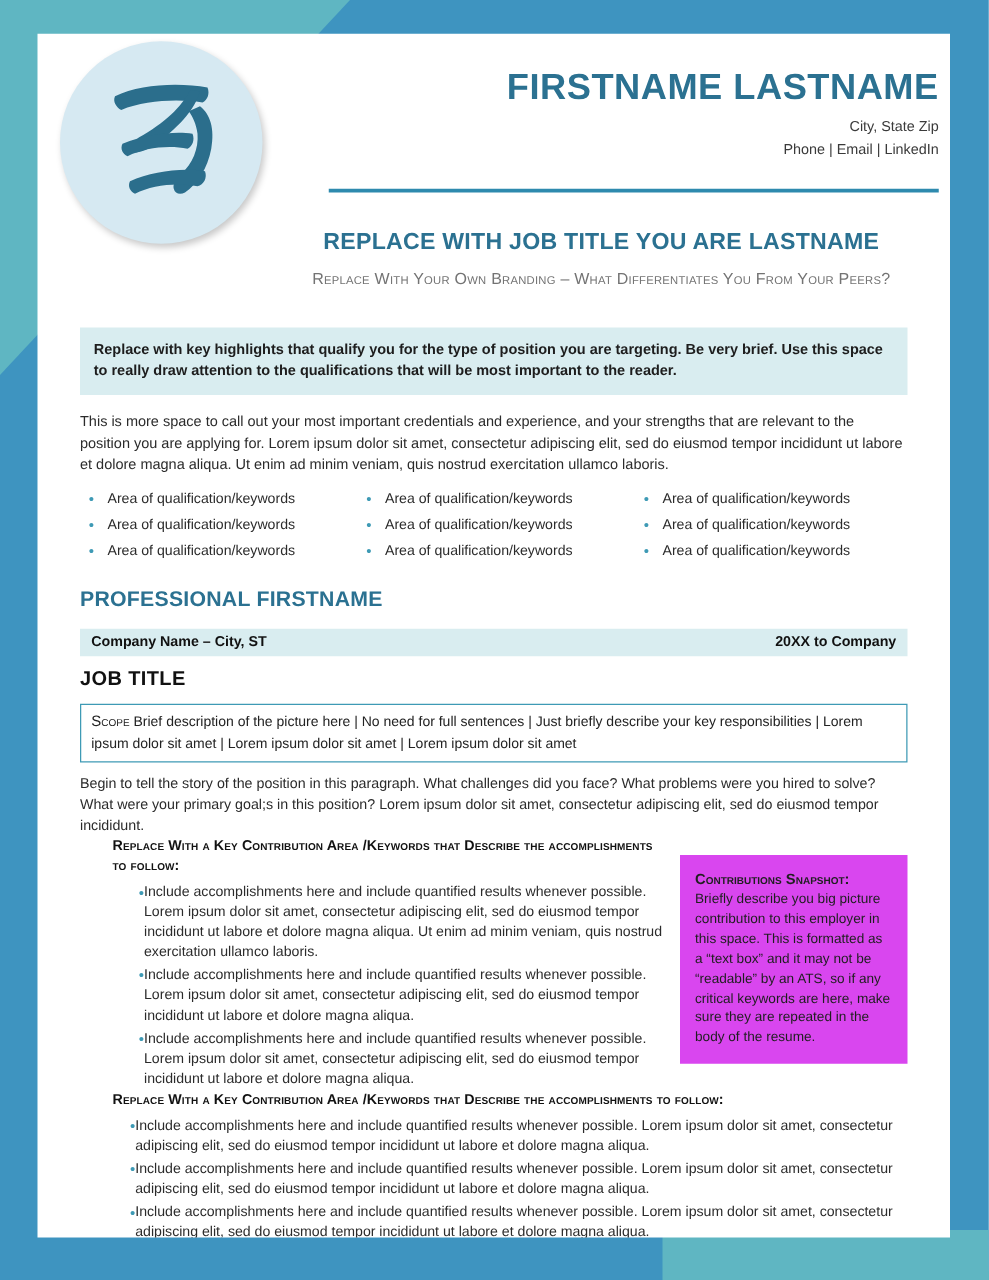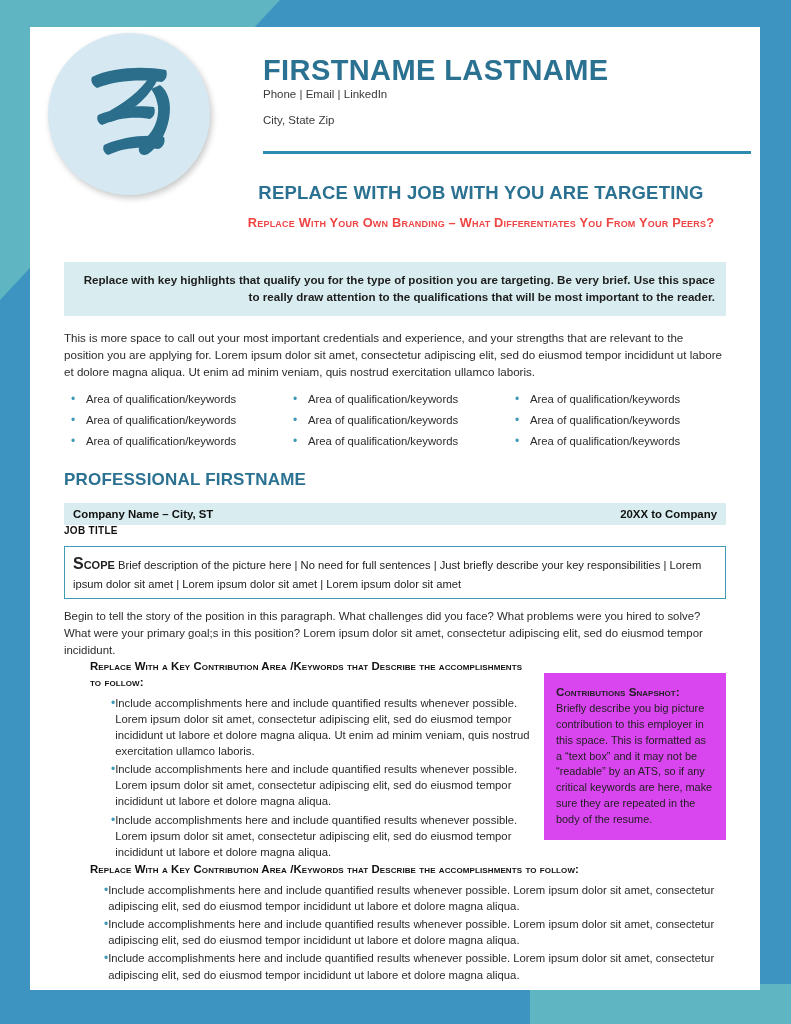--- a/index.html
+++ b/index.html
@@ -46,51 +46,51 @@
   .header{position:relative;height:205px;}
   .logo-badge{
     position:absolute;left:18px;top:6px;
     width:162px;height:162px;border-radius:50%;
     background:#D6E9F2;
     box-shadow:2px 3px 6px rgba(0,0,0,.22);
     overflow:hidden;
   }
   .logo-badge svg{display:block;}
   .head-right{
-    position:absolute;right:9px;top:28px;width:488px;text-align:left;
+    position:absolute;right:9px;top:28px;width:488px;text-align:right;
   }
   .name{
     font-size:29px;font-weight:bold;color:#2B7191;
     letter-spacing:.4px;line-height:1.05;margin:0;
   }
   .contact-line{
     font-size:11.5px;color:#3a3a3a;margin-top:9px;line-height:1.45;
   }
   .head-rule{
     position:absolute;right:9px;top:124px;width:488px;height:3px;
     background:#2E8AAE;
   }
   .job-title{
     position:absolute;right:9px;top:155px;width:540px;text-align:center;
     font-size:18.5px;font-weight:bold;color:#2B7191;letter-spacing:.2px;
   }
   .branding{
     position:absolute;right:9px;top:188px;width:540px;text-align:center;
-    font-size:12.8px;font-weight:bold;color:#ef4444;
+    font-size:12.8px;font-weight:normal;color:#737373;
     font-variant:small-caps;letter-spacing:.2px;
   }
 
   
   .body-wrap{padding:0 34px 0 34px;}
 
   .highlight-box{
     background:#D9EDF0;
     padding:9px 11px 10px 11px;
     margin-top:30px;
-    font-size:11.6px;font-weight:bold;color:#1d1d1d;line-height:1.5;text-align:right;
+    font-size:11.6px;font-weight:bold;color:#1d1d1d;line-height:1.5;
   }
 
   .intro-para{
     margin-top:13px;
     font-size:11.6px;color:#2b2b2b;line-height:1.48;
   }
 
   .qual-grid{
     margin-top:9px;
     display:grid;grid-template-columns:1fr 1fr 1fr;
@@ -111,30 +111,30 @@
     font-size:17px;font-weight:bold;color:#2B7191;letter-spacing:.2px;
   }
 
   .company-bar{
     margin-top:13px;background:#D9EDF0;
     padding:5px 9px 5px 9px;
     display:flex;justify-content:space-between;align-items:flex-end;
     font-size:11.4px;font-weight:bold;color:#111;
   }
   .jobtitle-row{
-    font-size:10px;font-weight:bold;color:#111;
+    margin-top:10px;font-size:16px;font-weight:bold;color:#111;
     letter-spacing:.3px;
   }
   .scope-box{
     margin-top:10px;
     border:1.3px solid #3E9AB5;
     padding:5px 8px 6px 8px;
     font-size:11.2px;color:#222;line-height:1.46;
   }
-  .scope-label{font-weight:bold;font-variant:small-caps;font-size:16px;}
+  .scope-label{font-weight:normal;font-variant:small-caps;font-size:12px;}
 
   .story-para{
     margin-top:9px;font-size:11.4px;color:#2b2b2b;line-height:1.48;
   }
 
   .contrib-head{
     margin-top:0;margin-left:26px;
     font-size:11.4px;font-weight:bold;color:#111;
     font-variant:small-caps;letter-spacing:.1px;line-height:1.4;
   }
@@ -196,27 +196,27 @@
                    C106 98, 111 86, 110 74 C109 66, 106 60, 103 56 Z"></path>
 
           <path d="M56 112 C74 104, 98 101, 116 104 C118 109, 115 115, 110 116
                    C93 113, 74 115, 60 122 C56 120, 54 116, 56 112 Z"></path>
         </g>
       </svg>
     </div>
 
     <div class="head-right">
       <div class="name">FIRSTNAME LASTNAME</div>
+      <div class="contact-line">City, State Zip</div>
       <div class="contact-line" style="margin-top:1px;">Phone | Email  | LinkedIn</div>
-      <div class="contact-line">City, State Zip</div>
     </div>
 
     <div class="head-rule"></div>
 
-    <div class="job-title">REPLACE WITH JOB WITH YOU ARE TARGETING</div>
+    <div class="job-title">REPLACE WITH JOB TITLE YOU ARE LASTNAME</div>
     <div class="branding">Replace With Your Own Branding – What Differentiates You From Your Peers?</div>
   </div>
 
   <div class="body-wrap">
 
     <div class="highlight-box">Replace with key highlights that qualify you for the type of position you are targeting. Be very brief. Use this space to really draw attention to the qualifications that will be most important to the reader.</div>
 
     <div class="intro-para">This is more space to call out your most important credentials and experience, and your strengths that are relevant to the position you are applying for. Lorem ipsum dolor sit amet, consectetur adipiscing elit, sed do eiusmod tempor incididunt ut labore et dolore magna aliqua. Ut enim ad minim veniam, quis nostrud exercitation ullamco laboris.</div>
 
     <div class="qual-grid">

